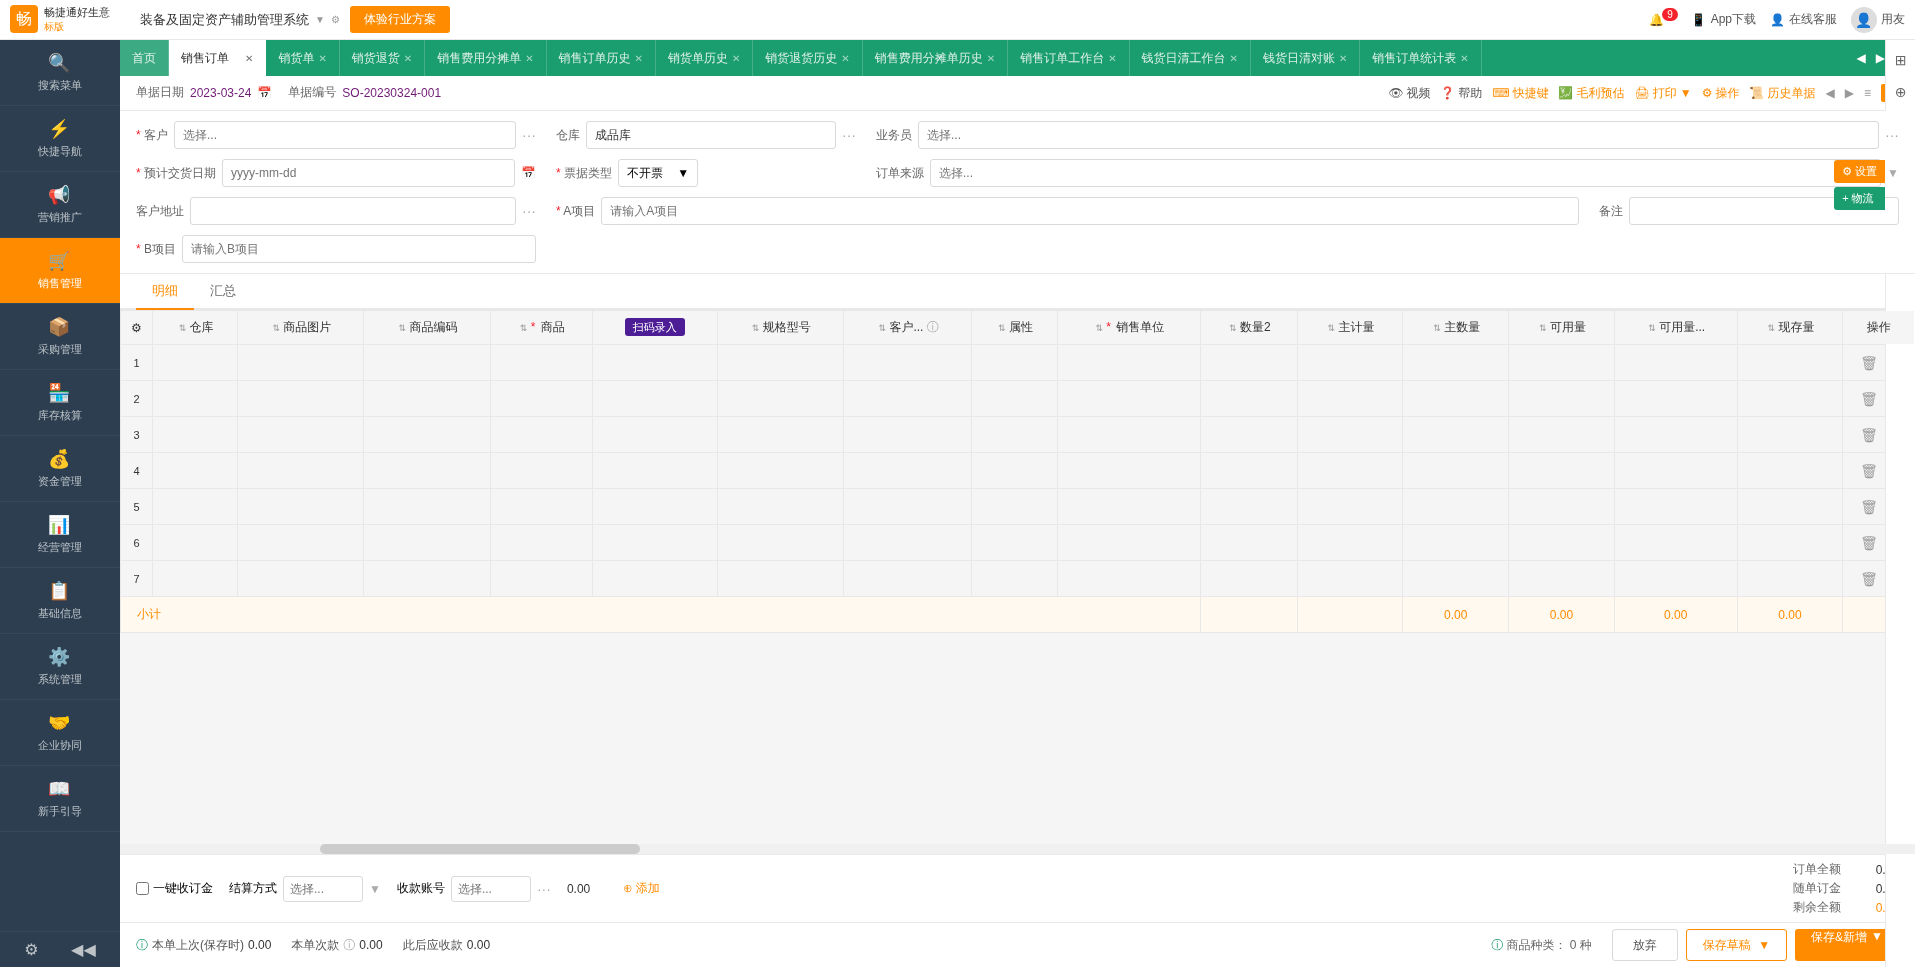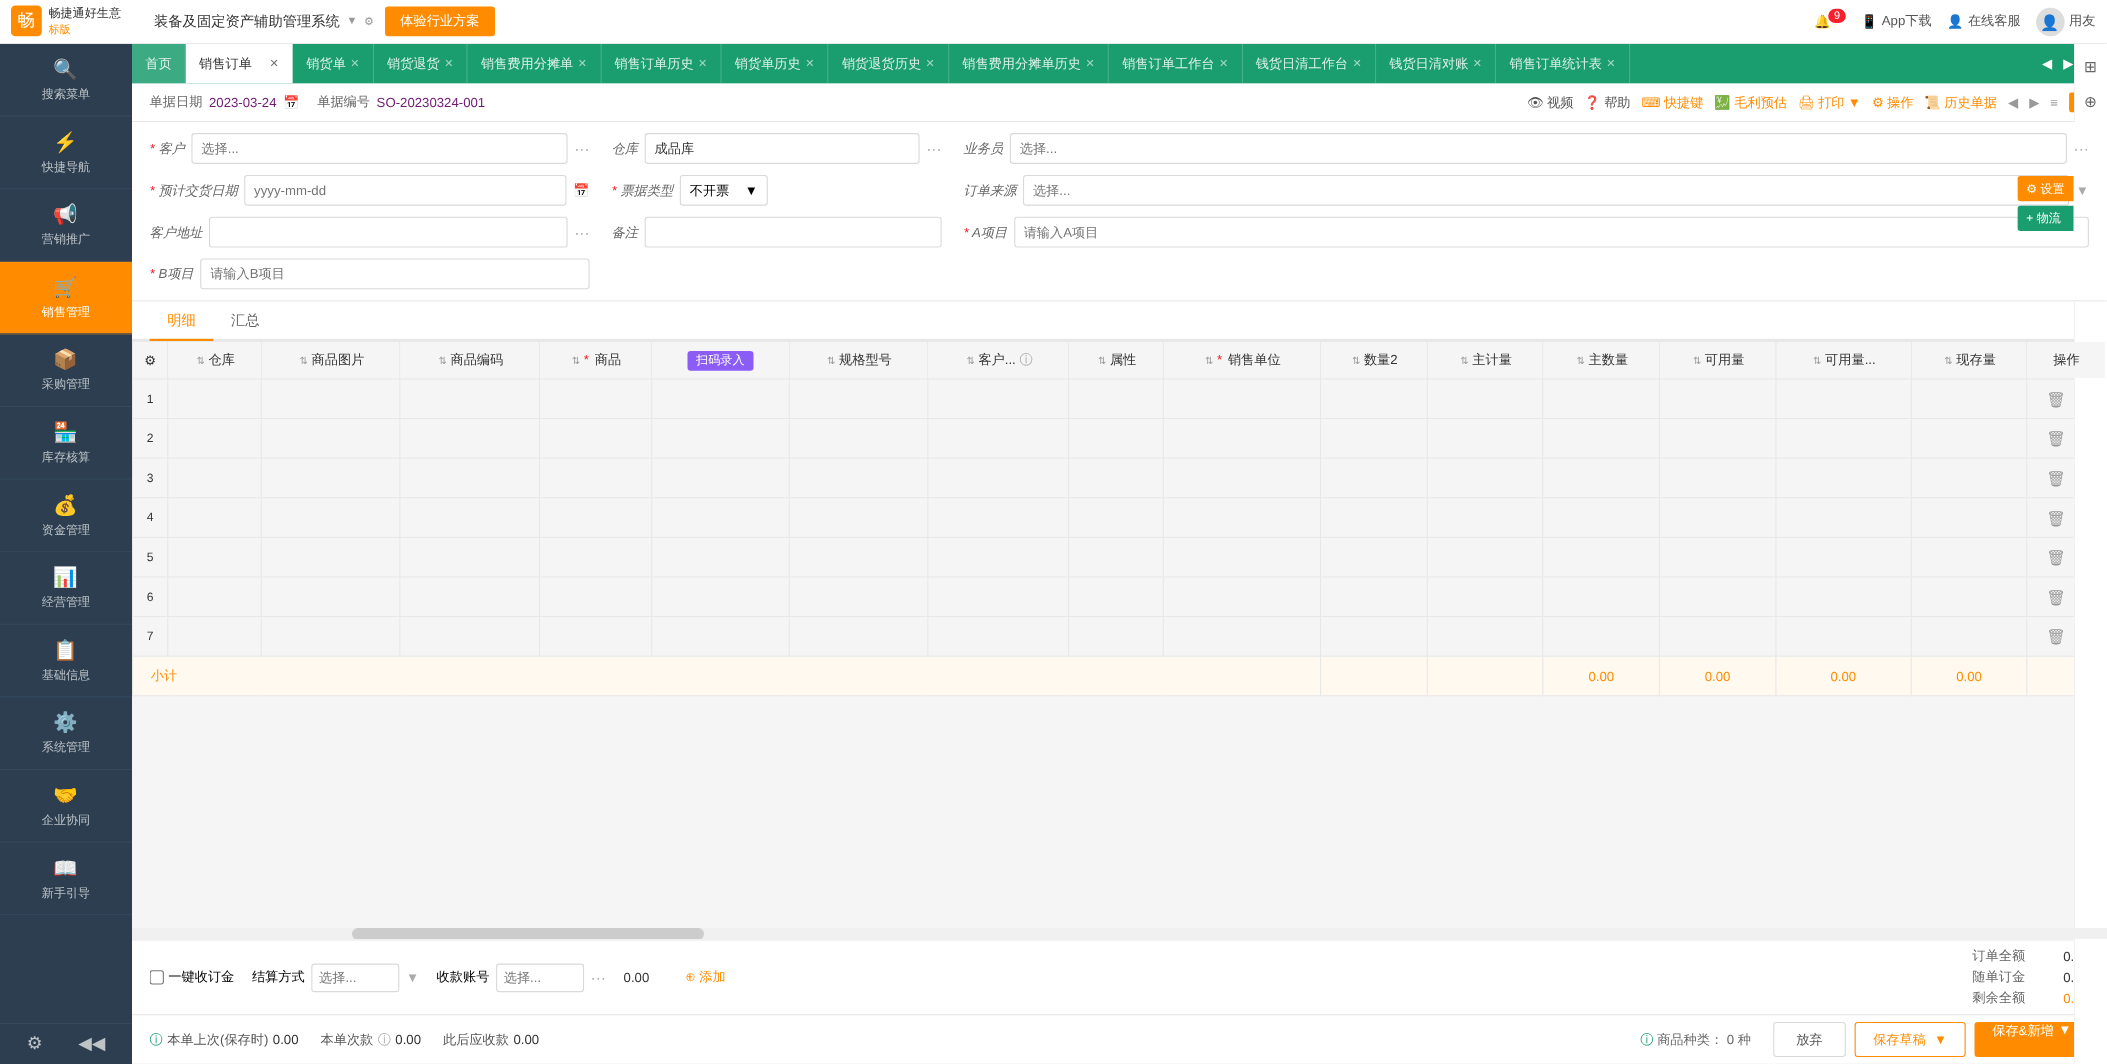--- a/index.html
+++ b/index.html
@@ -225,21 +225,20 @@
     .field-group {
       display: flex;
       align-items: center;
       gap: 6px;
       flex: 1;
     }
     .field-label {
       font-size: 12px;
       color: #666;
       white-space: nowrap;
-      font-style: italic;
     }
     .field-label.required::before {
       content: '* ';
       color: #f5222d;
     }
     .field-input {
       flex: 1;
       height: 28px;
       border: 1px solid #d9d9d9;
       border-radius: 3px;
@@ -334,21 +333,21 @@
       height: 36px;
       color: #333;
     }
     .row-num {
       color: #999;
       font-size: 11px;
       text-align: center;
       width: 30px;
     }
     .scan-btn {
-      background: #8b5cf6;
+      background: #4c1d95;
       color: white;
       padding: 3px 8px;
       border-radius: 3px;
       font-size: 11px;
       cursor: pointer;
     }
 
     
     .scroll-bar-area {
       height: 10px;
@@ -759,27 +758,27 @@
             <span style="color:#aaa;">▼</span>
           </div>
         </div>
 
         <div class="form-row">
           <div class="field-group" style="max-width:400px;">
             <span class="field-label">客户地址</span>
             <input class="field-input" type="text" style="">
             <span class="field-more">···</span>
           </div>
+          <div class="field-group">
+            <span class="field-label required">A项目</span>
+            <input class="field-input" type="text" placeholder="请输入A项目" style="color: rgb(170, 170, 170);">
+          </div>
           <div class="field-group" style="max-width:300px;">
             <span class="field-label">备注</span>
             <input class="field-input" type="text" style="flex: 2 1 0%;">
-          </div>
-          <div class="field-group">
-            <span class="field-label required">A项目</span>
-            <input class="field-input" type="text" placeholder="请输入A项目" style="color: rgb(170, 170, 170);">
           </div>
         </div>
 
         <div class="form-row" style="margin-bottom:0;">
           <div class="field-group" style="max-width:400px;">
             <span class="field-label required">B项目</span>
             <input class="field-input" type="text" placeholder="请输入B项目" style="color: rgb(170, 170, 170);">
           </div>
         </div>
       </div>

